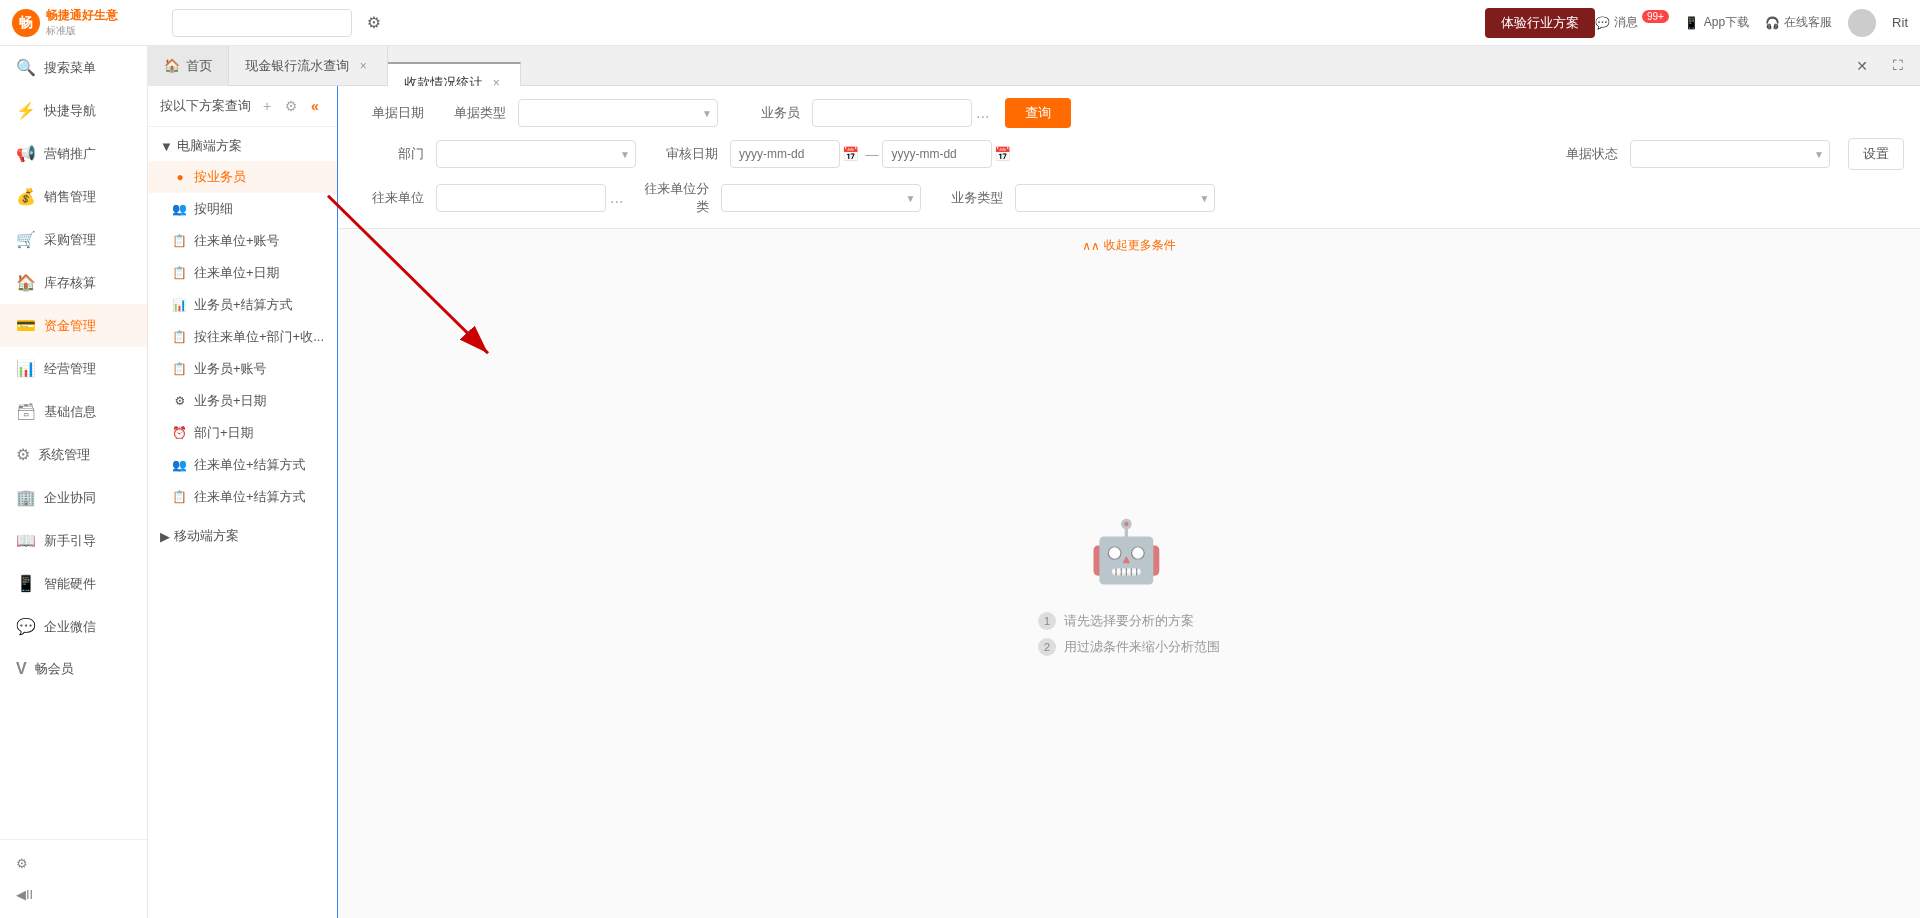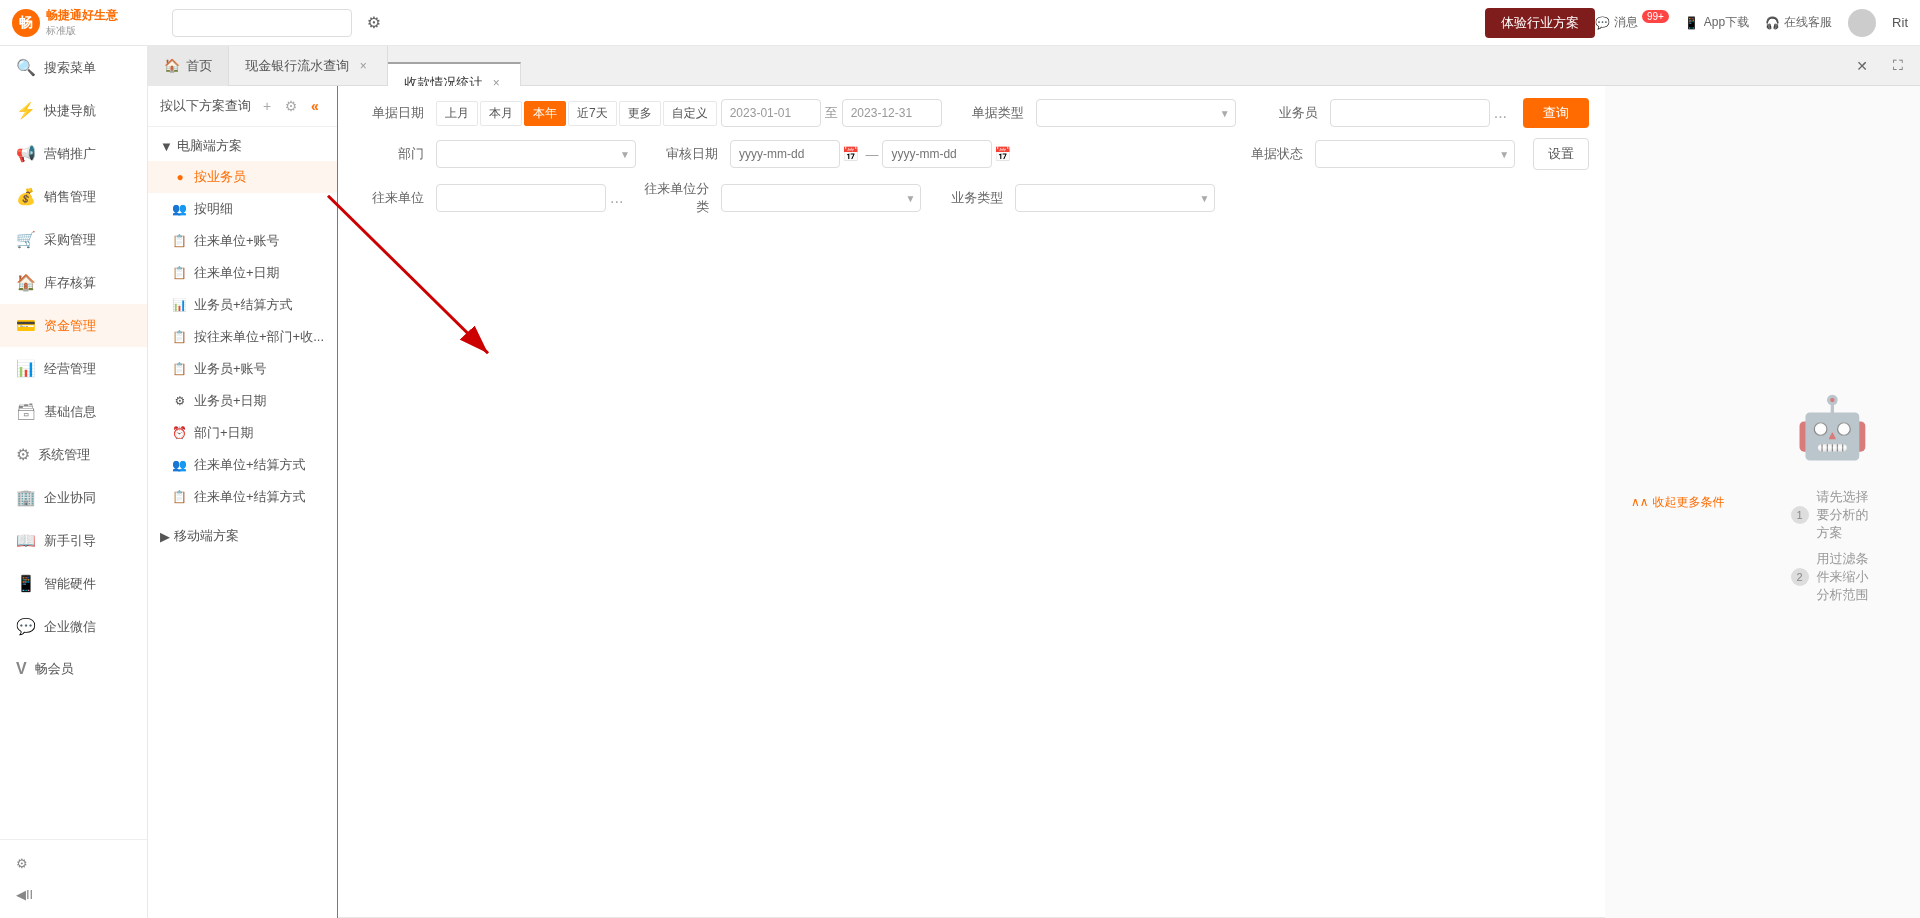--- a/index.html
+++ b/index.html
@@ -274,21 +274,21 @@
       width: 16px; height: 16px;
       display: inline-flex; align-items: center; justify-content: center;
       font-size: 12px;
     }
 
     
     .right-panel {
       flex: 1;
       background: #fafafa;
       display: flex;
-      gap: 18px;
+      flex-direction: column;
     }
     .query-section {
       background: #fff;
       padding: 12px 16px;
       border-bottom: 1px solid #e8e8e8;
     }
     .query-row {
       display: flex;
       align-items: center;
       gap: 12px;
@@ -652,33 +652,20 @@
               <span>移动端方案</span>
             </div>
           </div>
         </div>
 
         <div class="right-panel">
           <div class="query-section">
 
             <div class="query-row">
               <span class="query-label">单据日期</span>
-              <div class="query-field">
-                <div class="date-tabs">
-                  <button class="date-tab">上月</button>
-                  <button class="date-tab">本月</button>
-                  <button class="date-tab active">本年</button>
-                  <button class="date-tab">近7天</button>
-                  <button class="date-tab">更多</button>
-                  <button class="date-tab">自定义</button>
-                </div>
-                <input class="date-input" type="text" value="2023-01-01" style="">
-                <span class="date-sep">至</span>
-                <input class="date-input" type="text" value="2023-12-31" style="">
-              </div>
               <span class="query-label">单据类型</span>
               <div class="field-wrapper">
                 <select class="select-field" style="min-width:200px;"></select>
                 <span class="dropdown-arrow">▼</span>
               </div>
               <span class="query-label">业务员</span>
               <div class="field-wrapper">
                 <input class="date-input" type="text" style="width: 160px;">
                 <span class="more-dots">...</span>
               </div>

